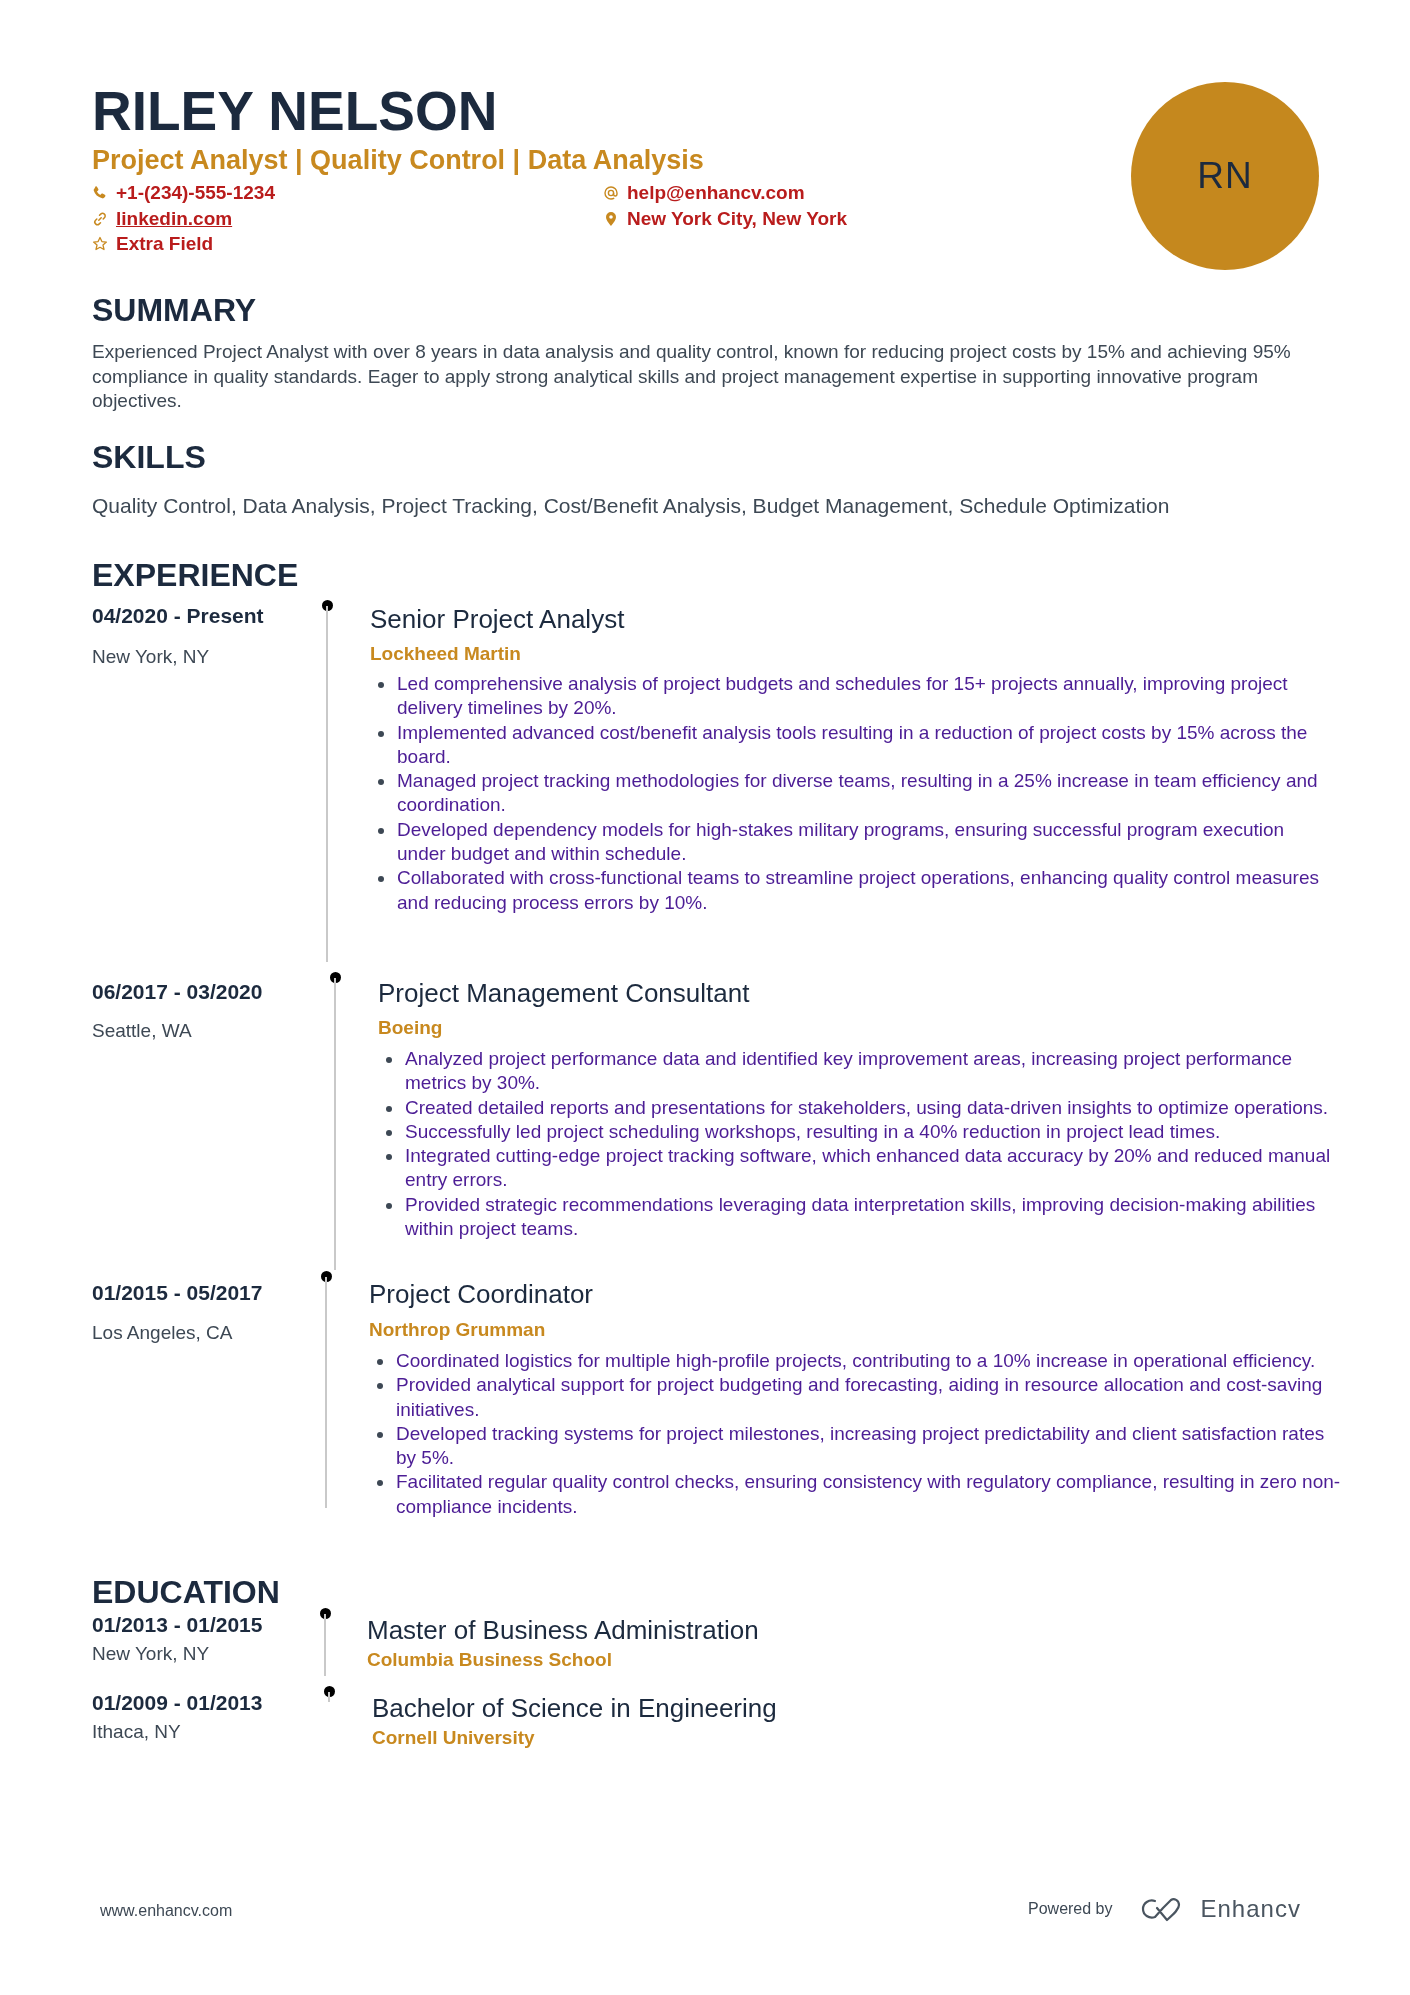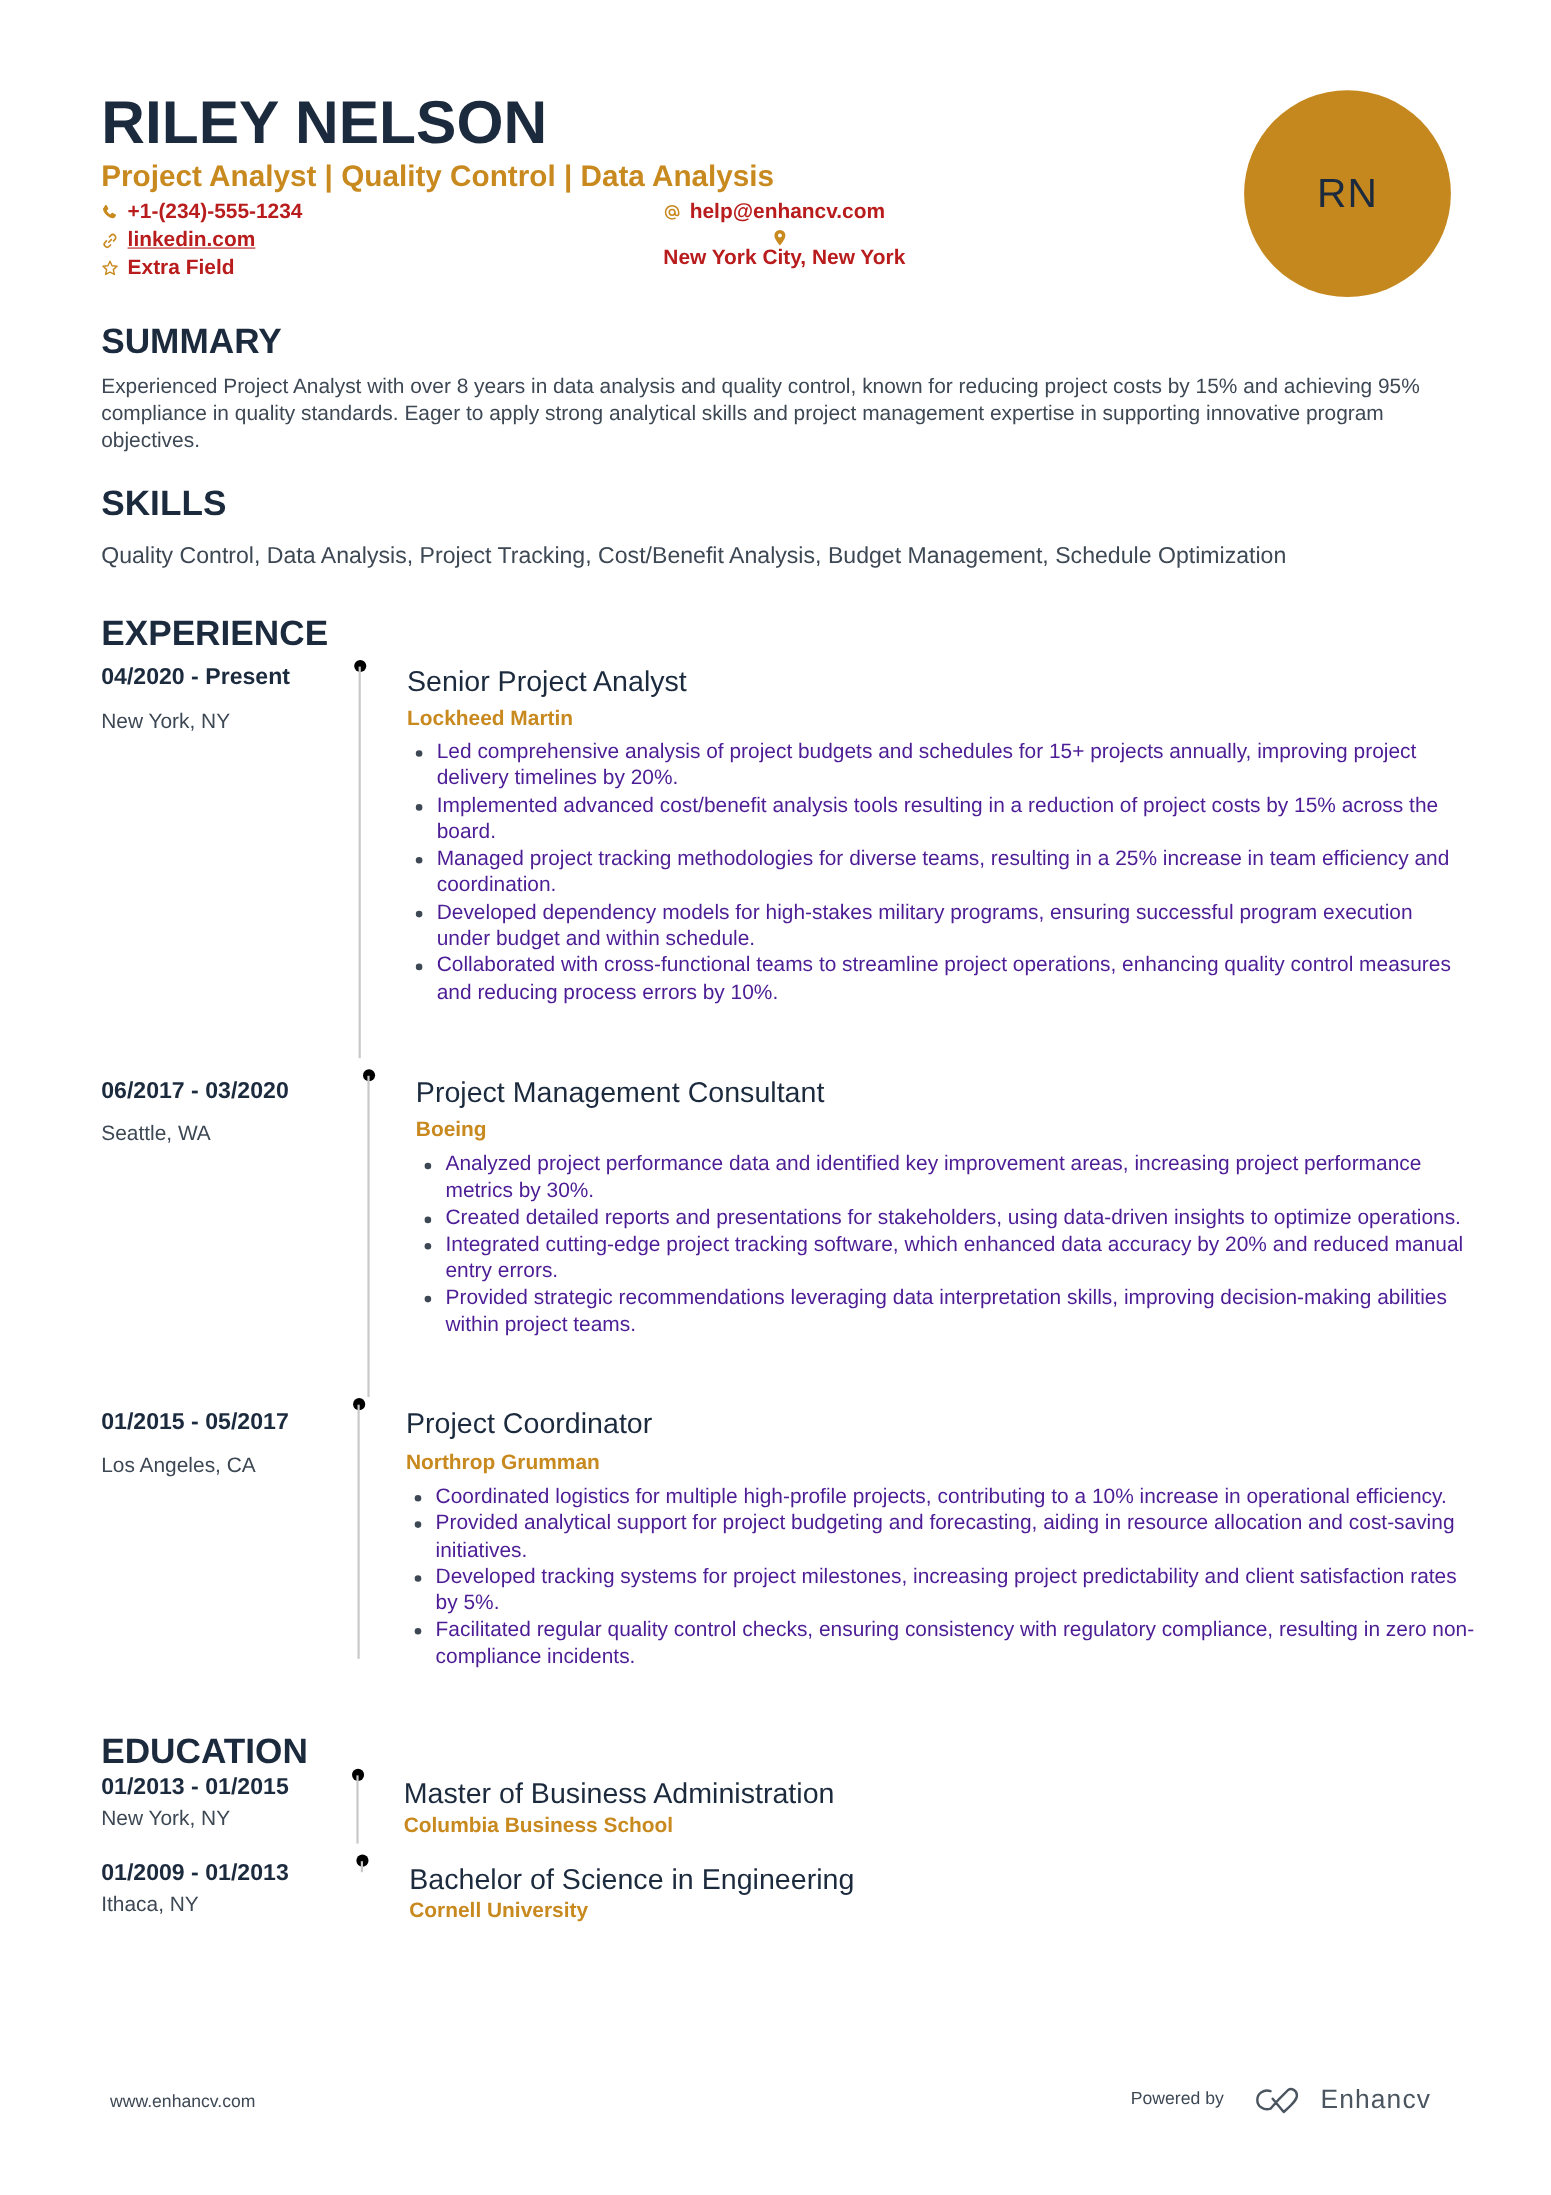--- a/index.html
+++ b/index.html
@@ -75,21 +75,21 @@
   </div>
   <div class="contact" style="left:603px; top:182px;">
     <span class="ico">
       <svg viewBox="0 0 16 16" fill="none" stroke="#c8891f" stroke-width="1.4">
           <circle cx="8" cy="8" r="2.6"></circle>
           <path d="M10.6 8v1.2c0 1.1.8 1.8 1.7 1.8s1.7-.8 1.7-2.2V8A6 6 0 108 14c1.2 0 2.3-.3 3.2-.9"></path>
         </svg>
     </span>
     <span>help@enhancv.com</span>
   </div>
-  <div class="contact" style="left:603px; top:208px;flex-direction:column;">
+  <div class="contact" style="left:603px; top:208px;">
     <span class="ico">
       <svg viewBox="0 0 16 16">
           <path d="M8 1a5 5 0 00-5 5c0 3.5 5 9 5 9s5-5.5 5-9a5 5 0 00-5-5zm0 6.8a1.8 1.8 0 110-3.6 1.8 1.8 0 010 3.6z" fill="#c8891f"></path>
         </svg>
     </span>
     <span>New York City, New York</span>
   </div>
 
   <div class="avatar">
     <span>RN</span>
@@ -122,20 +122,21 @@
   <div>
     <div class="date" style="top:979px;">06/2017 - 03/2020</div>
     <div class="loc" style="top:1019px;">Seattle, WA</div>
     <div class="dot" style="left:330px; top:972px;"></div>
     <div class="vline" style="left:334px; top:978px; height:292px;"></div>
     <div class="role" style="left:378px; top:977px;">Project Management Consultant</div>
     <div class="company" style="left:378px; top:1016px;">Boeing</div>
     <ul class="bullets" style="left:378px; top:1047px; width:965px;">
       <li>Analyzed project performance data and identified key improvement areas, increasing project performance metrics by 30%.</li>
       <li>Created detailed reports and presentations for stakeholders, using data-driven insights to optimize operations.</li>
+      <li>Successfully led project scheduling workshops, resulting in a 40% reduction in project lead times.</li>
       <li>Integrated cutting-edge project tracking software, which enhanced data accuracy by 20% and reduced manual entry errors.</li>
       <li>Provided strategic recommendations leveraging data interpretation skills, improving decision-making abilities within project teams.</li>
     </ul>
   </div>
 
   <div>
     <div class="date" style="top:1280px;">01/2015 - 05/2017</div>
     <div class="loc" style="top:1321px;">Los Angeles, CA</div>
     <div class="dot" style="left:321px; top:1271px;"></div>
     <div class="vline" style="left:325px; top:1277px; height:231px;"></div>

